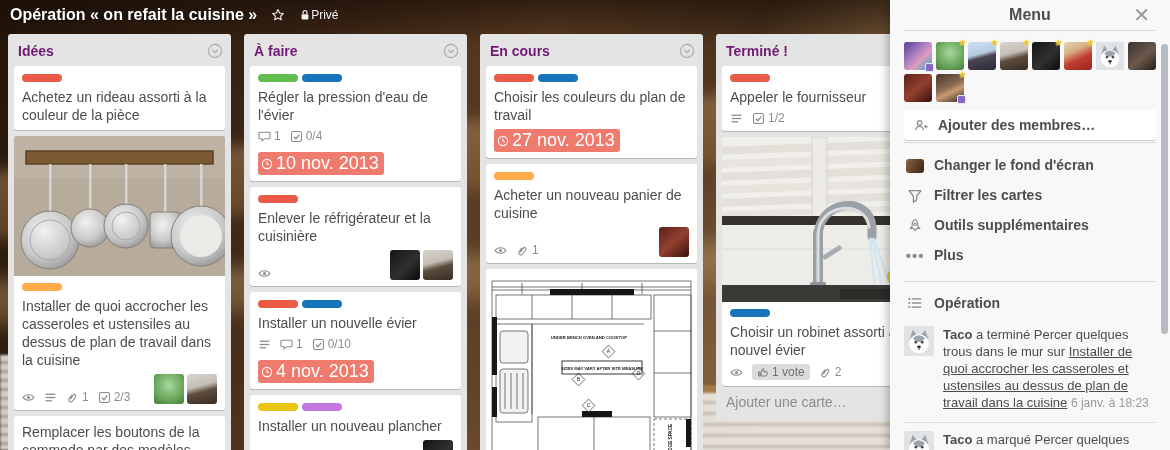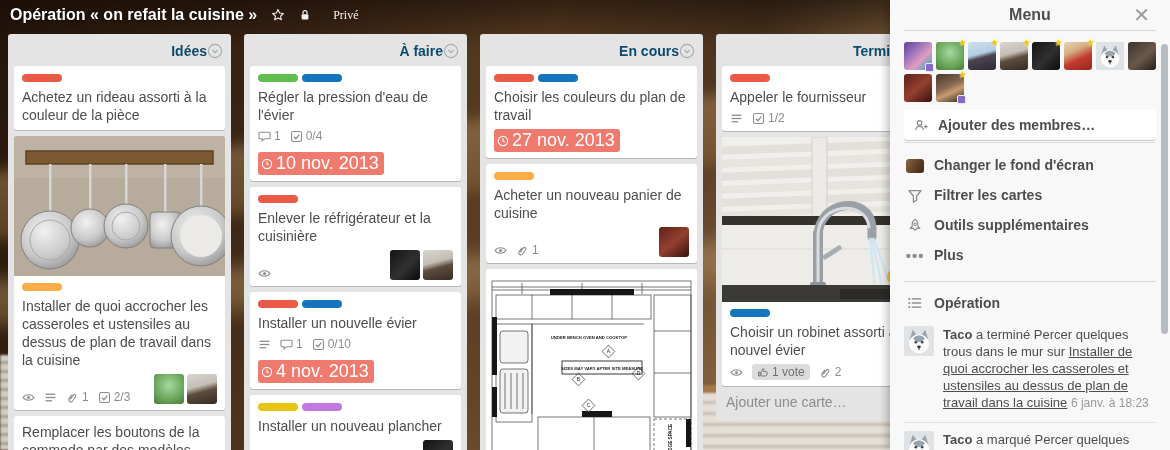--- a/index.html
+++ b/index.html
@@ -19,27 +19,27 @@
                  background:repeating-linear-gradient(#f0ede8 0 8px,#cfc9c0 8px 11px); opacity:.9; filter:blur(1px);
                  border-top:8px solid #a97c4a; }
   .bg-window-l { position:absolute; left:0px; top:355px; width:30px; height:95px;
                  background:repeating-linear-gradient(#efece6 0 6px,#bdb5a8 6px 9px); opacity:.85; filter:blur(1px); }
   .bg-darktop { position:absolute; inset:0 0 auto 0; height:46px; background:linear-gradient(rgba(18,9,4,.55),rgba(18,9,4,0)); }
 
   
   .topbar { position:absolute; top:0; left:0; right:280px; height:30px; z-index:2;
             display:flex; align-items:center; gap:14px; padding:0 10px; color:#fff; }
   .board-title { font-size:16px; font-weight:bold; text-shadow:0 1px 2px rgba(0,0,0,.45); white-space:nowrap; }
-  .tb-ic { display:inline-flex; align-items:center; gap:22px; font-size:12px; color:#fff; opacity:.95; cursor:pointer;font-family:Liberation Serif, serif; }
+  .tb-ic { display:inline-flex; align-items:center; gap:0; font-size:12px; color:#fff; opacity:.95; cursor:pointer; }
 
   
   .board { position:absolute; top:32px; left:0; right:0; bottom:0; z-index:1; }
   .list { position:absolute; width:223px; background:#e4e4e4; border-radius:3px; padding-bottom:6px; }
   .list-h { display:flex; align-items:center; padding:9px 8px 7px 10px; }
-  .list-name { font-size:14px; font-weight:bold; color:#0c4a6e; flex:1;text-align:right; }
+  .list-name { font-size:14px; font-weight:bold; color:#701a75; flex:1; }
   .list-chev { color:#a5acb0; width:16px; height:16px; }
   .cards { display:flex; flex-direction:column; gap:6px; padding:0 6px; }
   .card { background:#fff; border-radius:3px; box-shadow:0 1px 0 rgba(0,0,0,.2); padding:7px 8px 6px; cursor:pointer; }
   .card-img { margin:-7px -8px 7px; border-radius:3px 3px 0 0; overflow:hidden; line-height:0; }
   .card.img-only { padding:0; overflow:hidden; }
   .card.img-only .card-img { margin:0; border-radius:3px; }
   .card-title { font-size:14px; line-height:18px; color:#4d4d4d; }
   .labels { display:flex; gap:4px; margin:1px 0 6px; }
   .lbl { width:40px; height:8px; border-radius:4px; }
   .lr{background:#eb5a46}.lg{background:#61bd4f}.lb{background:#1674bc}

